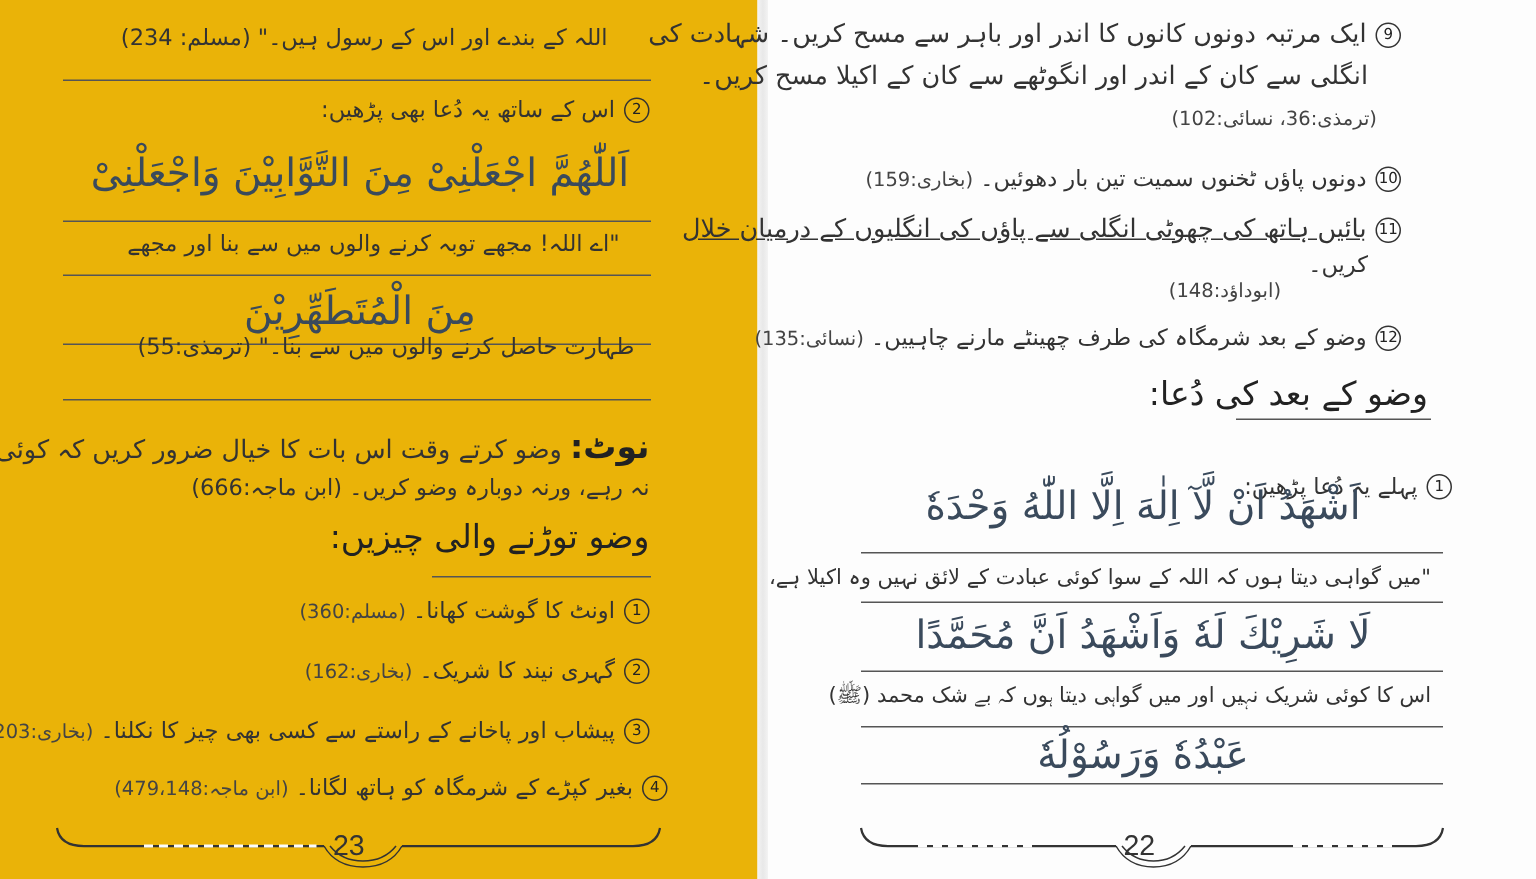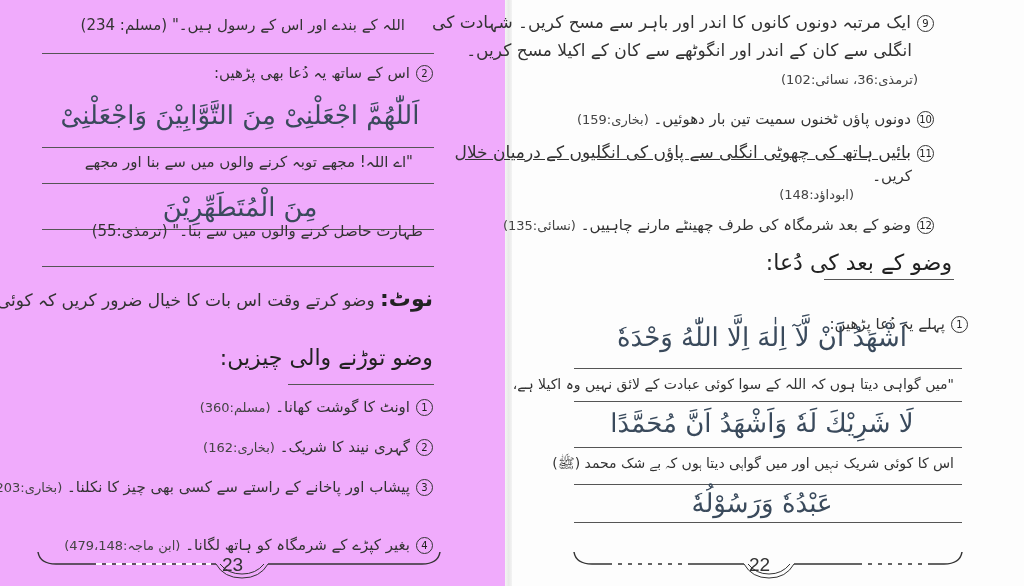--- a/index.html
+++ b/index.html
@@ -7,21 +7,21 @@
     width:1024px; height:586px; overflow:hidden;
     background:#ffffff;
     font-family:"DejaVu Sans", sans-serif;
     color:#2a2a2a;
     position:relative;
   }
   .page {
     position:absolute; top:0; height:586px;
     direction:rtl;
   }
-  .page-left { left:0; width:505px; background:#f0abfc; }
+  .page-left { left:0; width:505px; background:#eab308; }
   .page-right { left:512px; width:512px; background:#fdfdfd; }
   .gutter {
     position:absolute; left:505px; top:0; width:8px; height:586px;
     background:linear-gradient(to right,#f4f4f4,#e8e8e8 45%,#f6f6f6);
   }
   .row { position:absolute; right:0; display:block; white-space:nowrap; }
   .rule { position:absolute; height:1px; background:#555; }
   .urdu { font-size:15px; color:#333; }
   .urdu-lg { font-size:17px; color:#333; }
   .arabic { font-family:"DejaVu Serif", serif; font-size:26px; color:#3a4a5c; text-align:center; }
@@ -56,33 +56,34 @@
   <div class="rule" style="top:183px; left:42px; width:392px;"></div>
   <div class="arabic" style="position:absolute; top:192px; left:40px; width:400px;">مِنَ الْمُتَطَهِّرِیْنَ</div>
   <div class="rule" style="top:229px; left:42px; width:392px;"></div>
   <div class="row urdu" style="top:222px; right:82px;">طہارت حاصل کرنے والوں میں سے بنا۔" (ترمذی:55)</div>
   <div class="rule" style="top:266px; left:42px; width:392px;"></div>
 
   <div class="row urdu-lg" style="top:286px; right:72px;">
     <span class="heading">نوٹ:</span>
     <span>وضو کرتے وقت اس بات کا خیال ضرور کریں کہ کوئی جگہ خشک</span>
   </div>
+  <div class="row urdu" style="top:316px; right:72px;">نہ رہے، ورنہ دوبارہ وضو کریں۔ (ابن ماجہ:666)</div>
   <div class="row heading" style="top:345px; right:72px; font-weight:normal;">وضو توڑنے والی چیزیں:</div>
   <div class="rule" style="top:384px; left:288px; width:146px;"></div>
 
   <div class="row urdu" style="top:398px; right:72px;">
     <span class="num">1</span><span>اونٹ کا گوشت کھانا۔</span> <span class="ref">(مسلم:360)</span>
   </div>
   <div class="row urdu" style="top:438px; right:72px;">
     <span class="num">2</span><span>گہری نیند کا شریک۔</span> <span class="ref">(بخاری:162)</span>
   </div>
   <div class="row urdu" style="top:478px; right:72px;">
     <span class="num">3</span><span>پیشاب اور پاخانے کے راستے سے کسی بھی چیز کا نکلنا۔</span> <span class="ref">(بخاری:203)</span>
   </div>
-  <div class="row urdu" style="top:516px; right:72px;margin-top:20px;">
+  <div class="row urdu" style="top:516px; right:60px;">
     <span class="num">4</span><span>بغیر کپڑے کے شرمگاہ کو ہاتھ لگانا۔</span> <span class="ref">(ابن ماجہ:479،148)</span>
   </div>
 
   <div class="footer" style="left:36px; width:406px;">
     <svg width="406" height="30" viewBox="0 0 406 30">
       <path d="M2 2 Q4 14 20 14 L180 14" stroke="#333" stroke-width="1.5" fill="none" stroke-dasharray="0"></path>
       <path d="M60 14 L175 14" stroke="#fcfcfc" stroke-width="2" stroke-dasharray="6 4"></path>
       <path d="M232 14 L386 14 Q402 14 404 2" stroke="#333" stroke-width="1.5" fill="none"></path>
       <path d="M180 14 Q188 28 206 28 Q224 28 232 14" stroke="#333" stroke-width="1" fill="none"></path>
       <path d="M184 14 Q192 24 206 24 Q220 24 228 14" stroke="#333" stroke-width="1" fill="none"></path>

